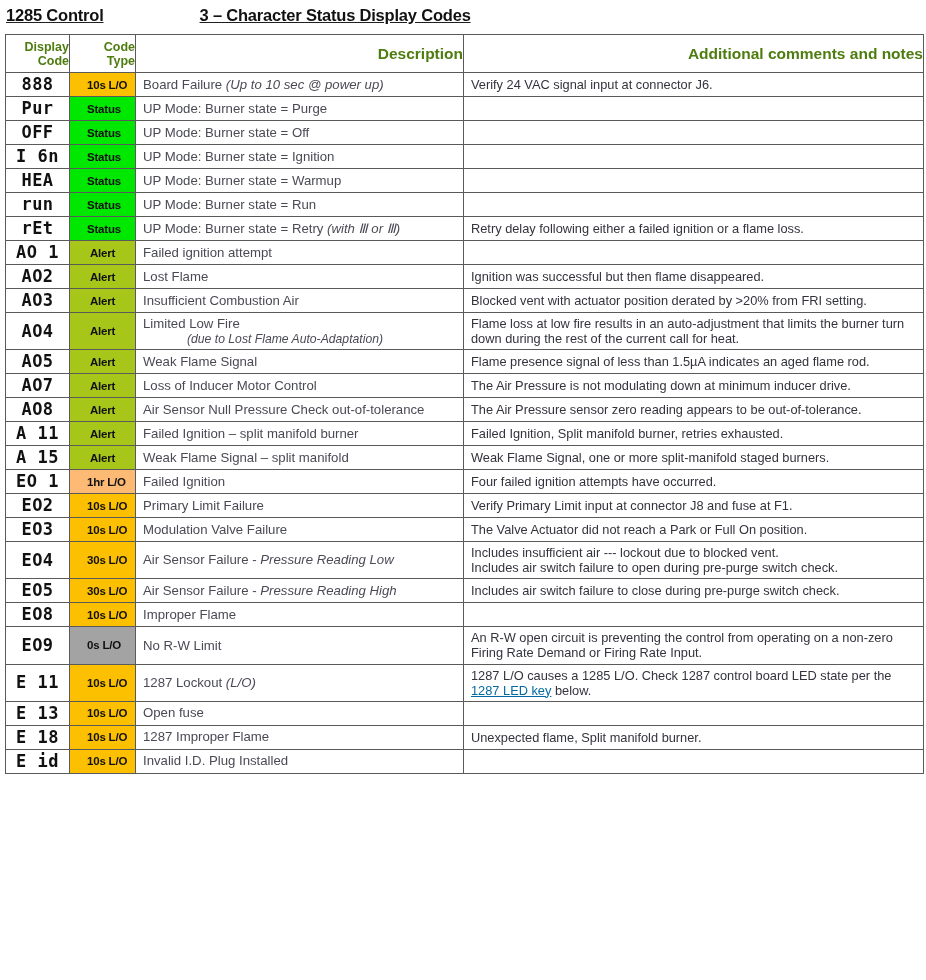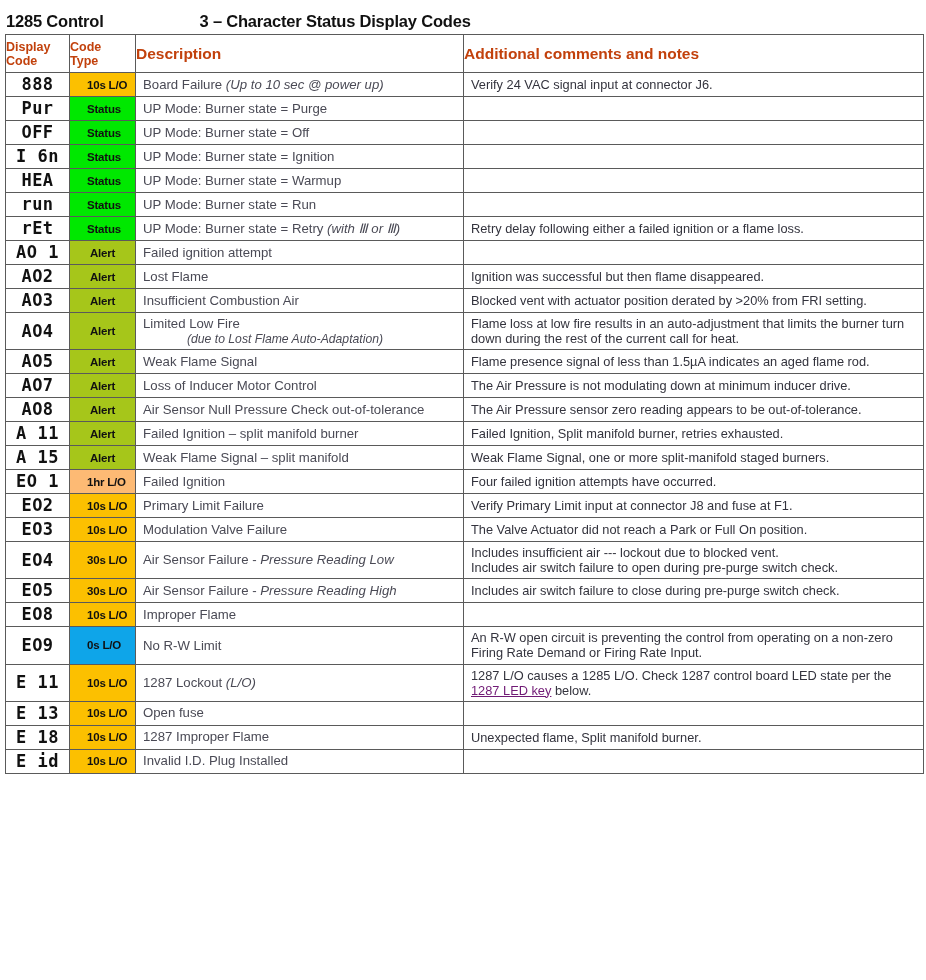--- a/index.html
+++ b/index.html
@@ -19,23 +19,24 @@
     position: relative;
     width: 926px;
     height: 980px;
     box-sizing: border-box;
   }
 
   
   .title-bar {
     display: flex;
     align-items: baseline;
-    padding: 12px 0 0 6px;
+    padding: 6px 0 0 6px;
     height: 34px;
     box-sizing: border-box;
+    text-decoration: underline;
   }
   .title-left {
     font-size: 16.5px;
     font-weight: bold;
     letter-spacing: -0.2px;
     color: #111111;
     white-space: nowrap;
   }
   .title-main {
     font-size: 16.5px;
@@ -62,22 +63,22 @@
   }
 
   col.c-code  { width: 64px; }
   col.c-type  { width: 66px; }
   col.c-desc  { width: 328px; }
   col.c-notes { width: 460px; }
 
   thead th {
     font-size: 13.5px;
     font-weight: bold;
-    color: #c2410c;
-    text-align: left;
+    color: #4d7c0f;
+    text-align: right;
     line-height: 1.12;
     height: 38px;
     padding: 2px 3px;
   }
   thead th.small-head { font-size: 12.5px; }
   thead th.big-head   { font-size: 15.5px; }
 
   
   td.code {
     text-align: center;
@@ -107,42 +108,42 @@
     color: #111111;
     padding: 2px 17px;
     white-space: nowrap;
     letter-spacing: -0.2px;
   }
   td.type.t-status { background: #00e800; }
   td.type.t-alert  { background: #a6c61a; }
   td.type.t-10s    { background: #fcc000; }
   td.type.t-30s    { background: #fcc000; }
   td.type.t-1hr    { background: #fdba74; }
-  td.type.t-0s     { background: #0ea5e9; }
+  td.type.t-0s     { background: #a3a3a3; }
 
   
   td.desc, td.notes {
     font-size: 13.2px;
     color: #3b3b46;
     line-height: 1.18;
     padding: 3px 5px 3px 7px;
     text-align: left;
   }
   td.desc  { color: #4a4a55; }
   td.notes { color: #33333d; font-size: 12.8px; }
 
   .it { font-style: italic; }
   .sub-it {
     display: block;
     font-style: italic;
     font-size: 12.2px;
     padding-left: 44px;
   }
   .link {
-    color: #701a75;
+    color: #0369a1;
   }
 </style>
 </head>
 <body>
 
 <div class="page">
 
   <div class="title-bar">
     <div class="title-left">1285 Control</div>
     <div class="title-main">3 – Character Status Display Codes</div>

